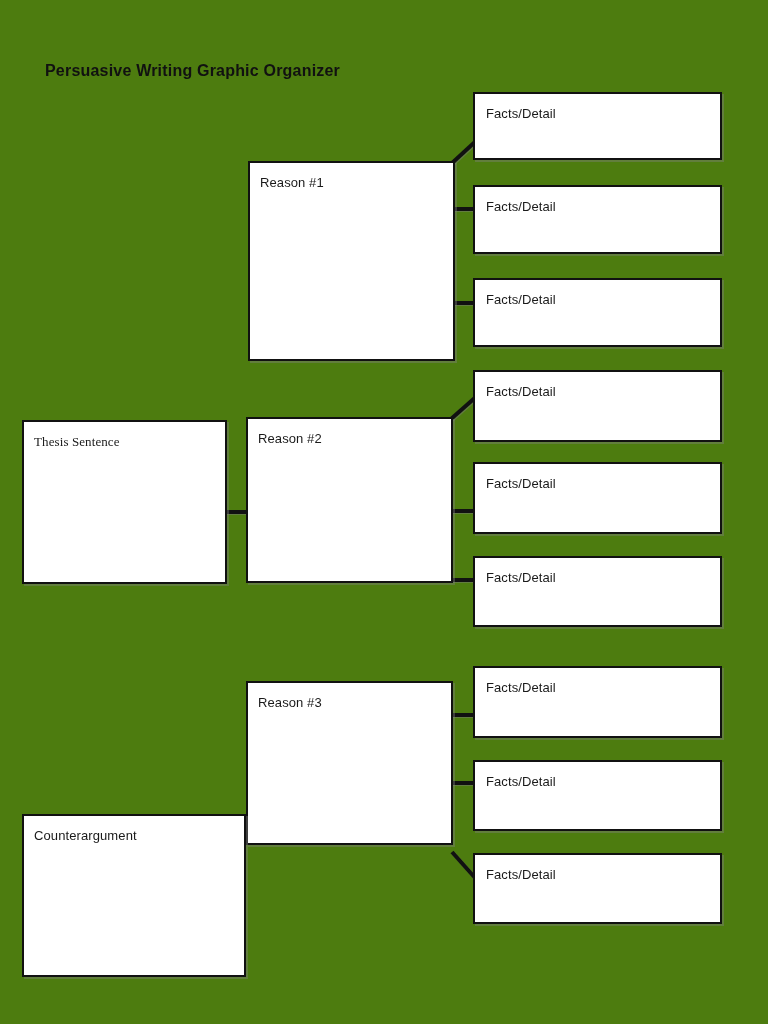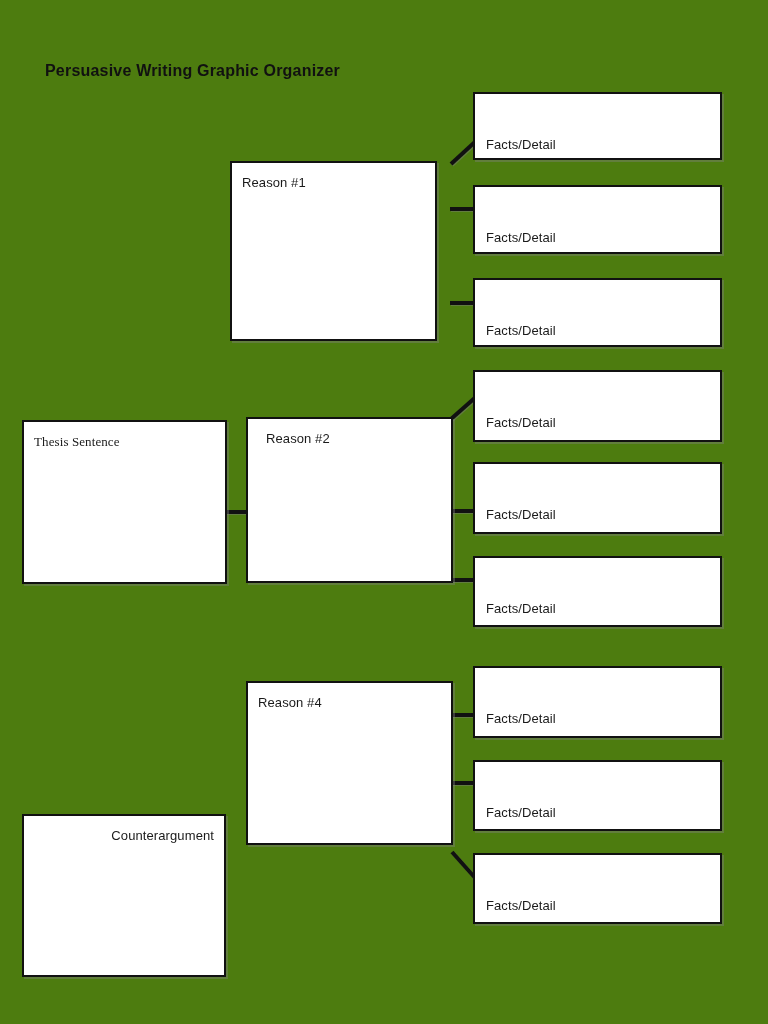--- a/index.html
+++ b/index.html
@@ -38,27 +38,27 @@
     border: 2px solid #111111;
     box-shadow: 2px 2px 0 rgba(130,130,130,0.40);
   }
   .box .label {
     display: block;
     padding: 12px 10px 0 10px;
     font-size: 13px;
     color: #1a1a1a;
     letter-spacing: 0.1px;
   }
-  .fact .label { padding: 12px 11px 0 11px; margin-top: 31px; }
+  .fact .label { padding: 12px 11px 0 11px; }
 
   .thesis  { left: 22px;  top: 420px; width: 205px; height: 164px; font-family: Liberation Serif, serif; }
-  .reason1 { left: 230px; top: 161px; width: 207px; height: 180px; }
-  .reason2 { left: 246px; top: 417px; width: 207px; height: 166px; padding-left: 8px; }
+  .reason1 { left: 248px; top: 161px; width: 207px; height: 200px; }
+  .reason2 { left: 246px; top: 417px; width: 207px; height: 166px; }
   .reason3 { left: 246px; top: 681px; width: 207px; height: 164px; }
-  .counter { left: 22px;  top: 814px; width: 204px; height: 163px; text-align: right; }
+  .counter { left: 22px;  top: 814px; width: 224px; height: 163px; }
 
   .fact { left: 473px; width: 249px; }
   .f1 { top: 92px;  height: 68px; }
   .f2 { top: 185px; height: 69px; }
   .f3 { top: 278px; height: 69px; }
   .f4 { top: 370px; height: 72px; }
   .f5 { top: 462px; height: 72px; }
   .f6 { top: 556px; height: 71px; }
   .f7 { top: 666px; height: 72px; }
   .f8 { top: 760px; height: 71px; }
@@ -90,21 +90,21 @@
 
   <div class="box reason1">
     <span class="label">Reason #1</span>
   </div>
 
   <div class="box reason2">
     <span class="label">Reason #2</span>
   </div>
 
   <div class="box reason3">
-    <span class="label">Reason #4</span>
+    <span class="label">Reason #3</span>
   </div>
 
   <div class="box counter">
     <span class="label">Counterargument</span>
   </div>
 
   <div class="box fact f1">
     <span class="label">Facts/Detail</span>
   </div>
   <div class="box fact f2">

